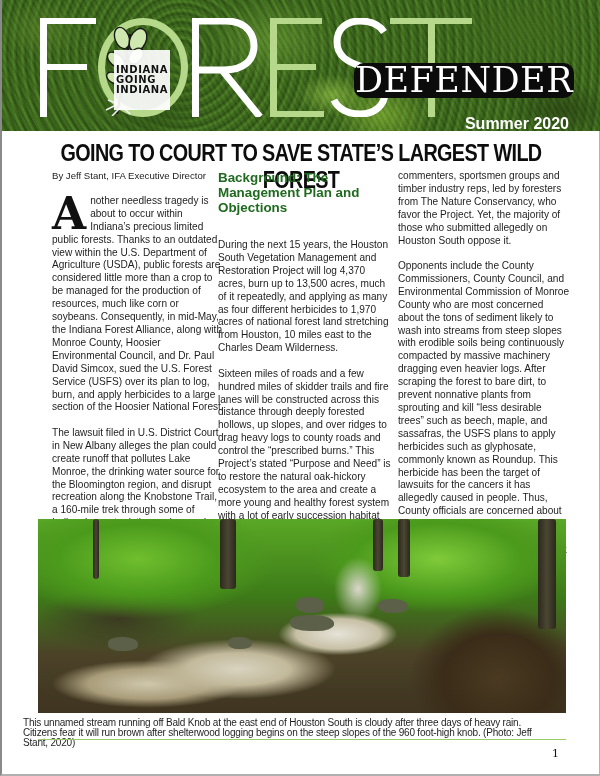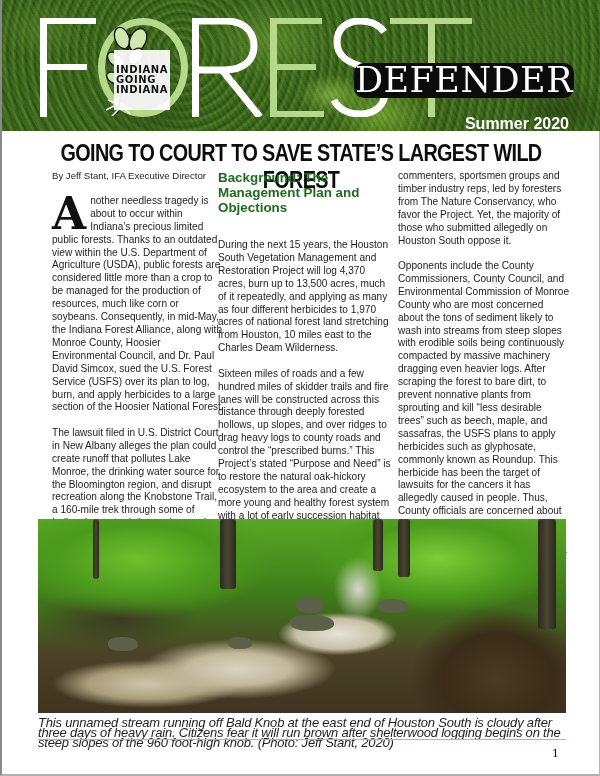--- a/index.html
+++ b/index.html
@@ -90,21 +90,21 @@
       radial-gradient(ellipse 70px 25px at 300px 115px, #e6e3d8 0%, #c7c0a6 60%, transparent 85%),
       radial-gradient(ellipse 30px 40px at 320px 70px, #dad7cc 0%, transparent 80%),
       radial-gradient(ellipse 110px 90px at 460px 160px, #4a3a22 0%, #3a2c18 50%, transparent 80%),
       radial-gradient(ellipse 160px 70px at 100px 40px, #6fbf2e 0%, #4c9a1c 50%, transparent 85%),
       radial-gradient(ellipse 140px 60px at 400px 40px, #7fcb3a 0%, #4c9a1c 60%, transparent 90%),
       radial-gradient(ellipse 100px 40px at 80px 100px, #3c3a22 0%, transparent 80%),
       linear-gradient(180deg, #5aa826 0%, #3d7a18 40%, #4b4228 70%, #3e3420 100%); }
   .trunk { position: absolute; background: linear-gradient(90deg, #2c2a1c, #4a4632, #2a281c); border-radius: 3px; }
   .rock { position: absolute; background: #5c6048; border-radius: 40% 50% 40% 45%; }
 
-  .caption { position: absolute; left: 36px; top: 718px; width: 530px; font-style: italic; font-size: 13px;
+  .caption { position: absolute; left: 21px; top: 718px; width: 530px; font-size: 10px;
     line-height: 10px; color: #1f1f1f; letter-spacing: -0.2px; }
   .rule { position: absolute; left: 36px; top: 739px; width: 528px; height: 1px; background: #9ccc6a; }
   .page-number { position: absolute; right: 40px; top: 747px; font-family: "DejaVu Serif", serif; font-size: 11px; color: #111; }
 </style>
 </head>
 <body>
 
 <div class="page">
 
   <div class="masthead">

